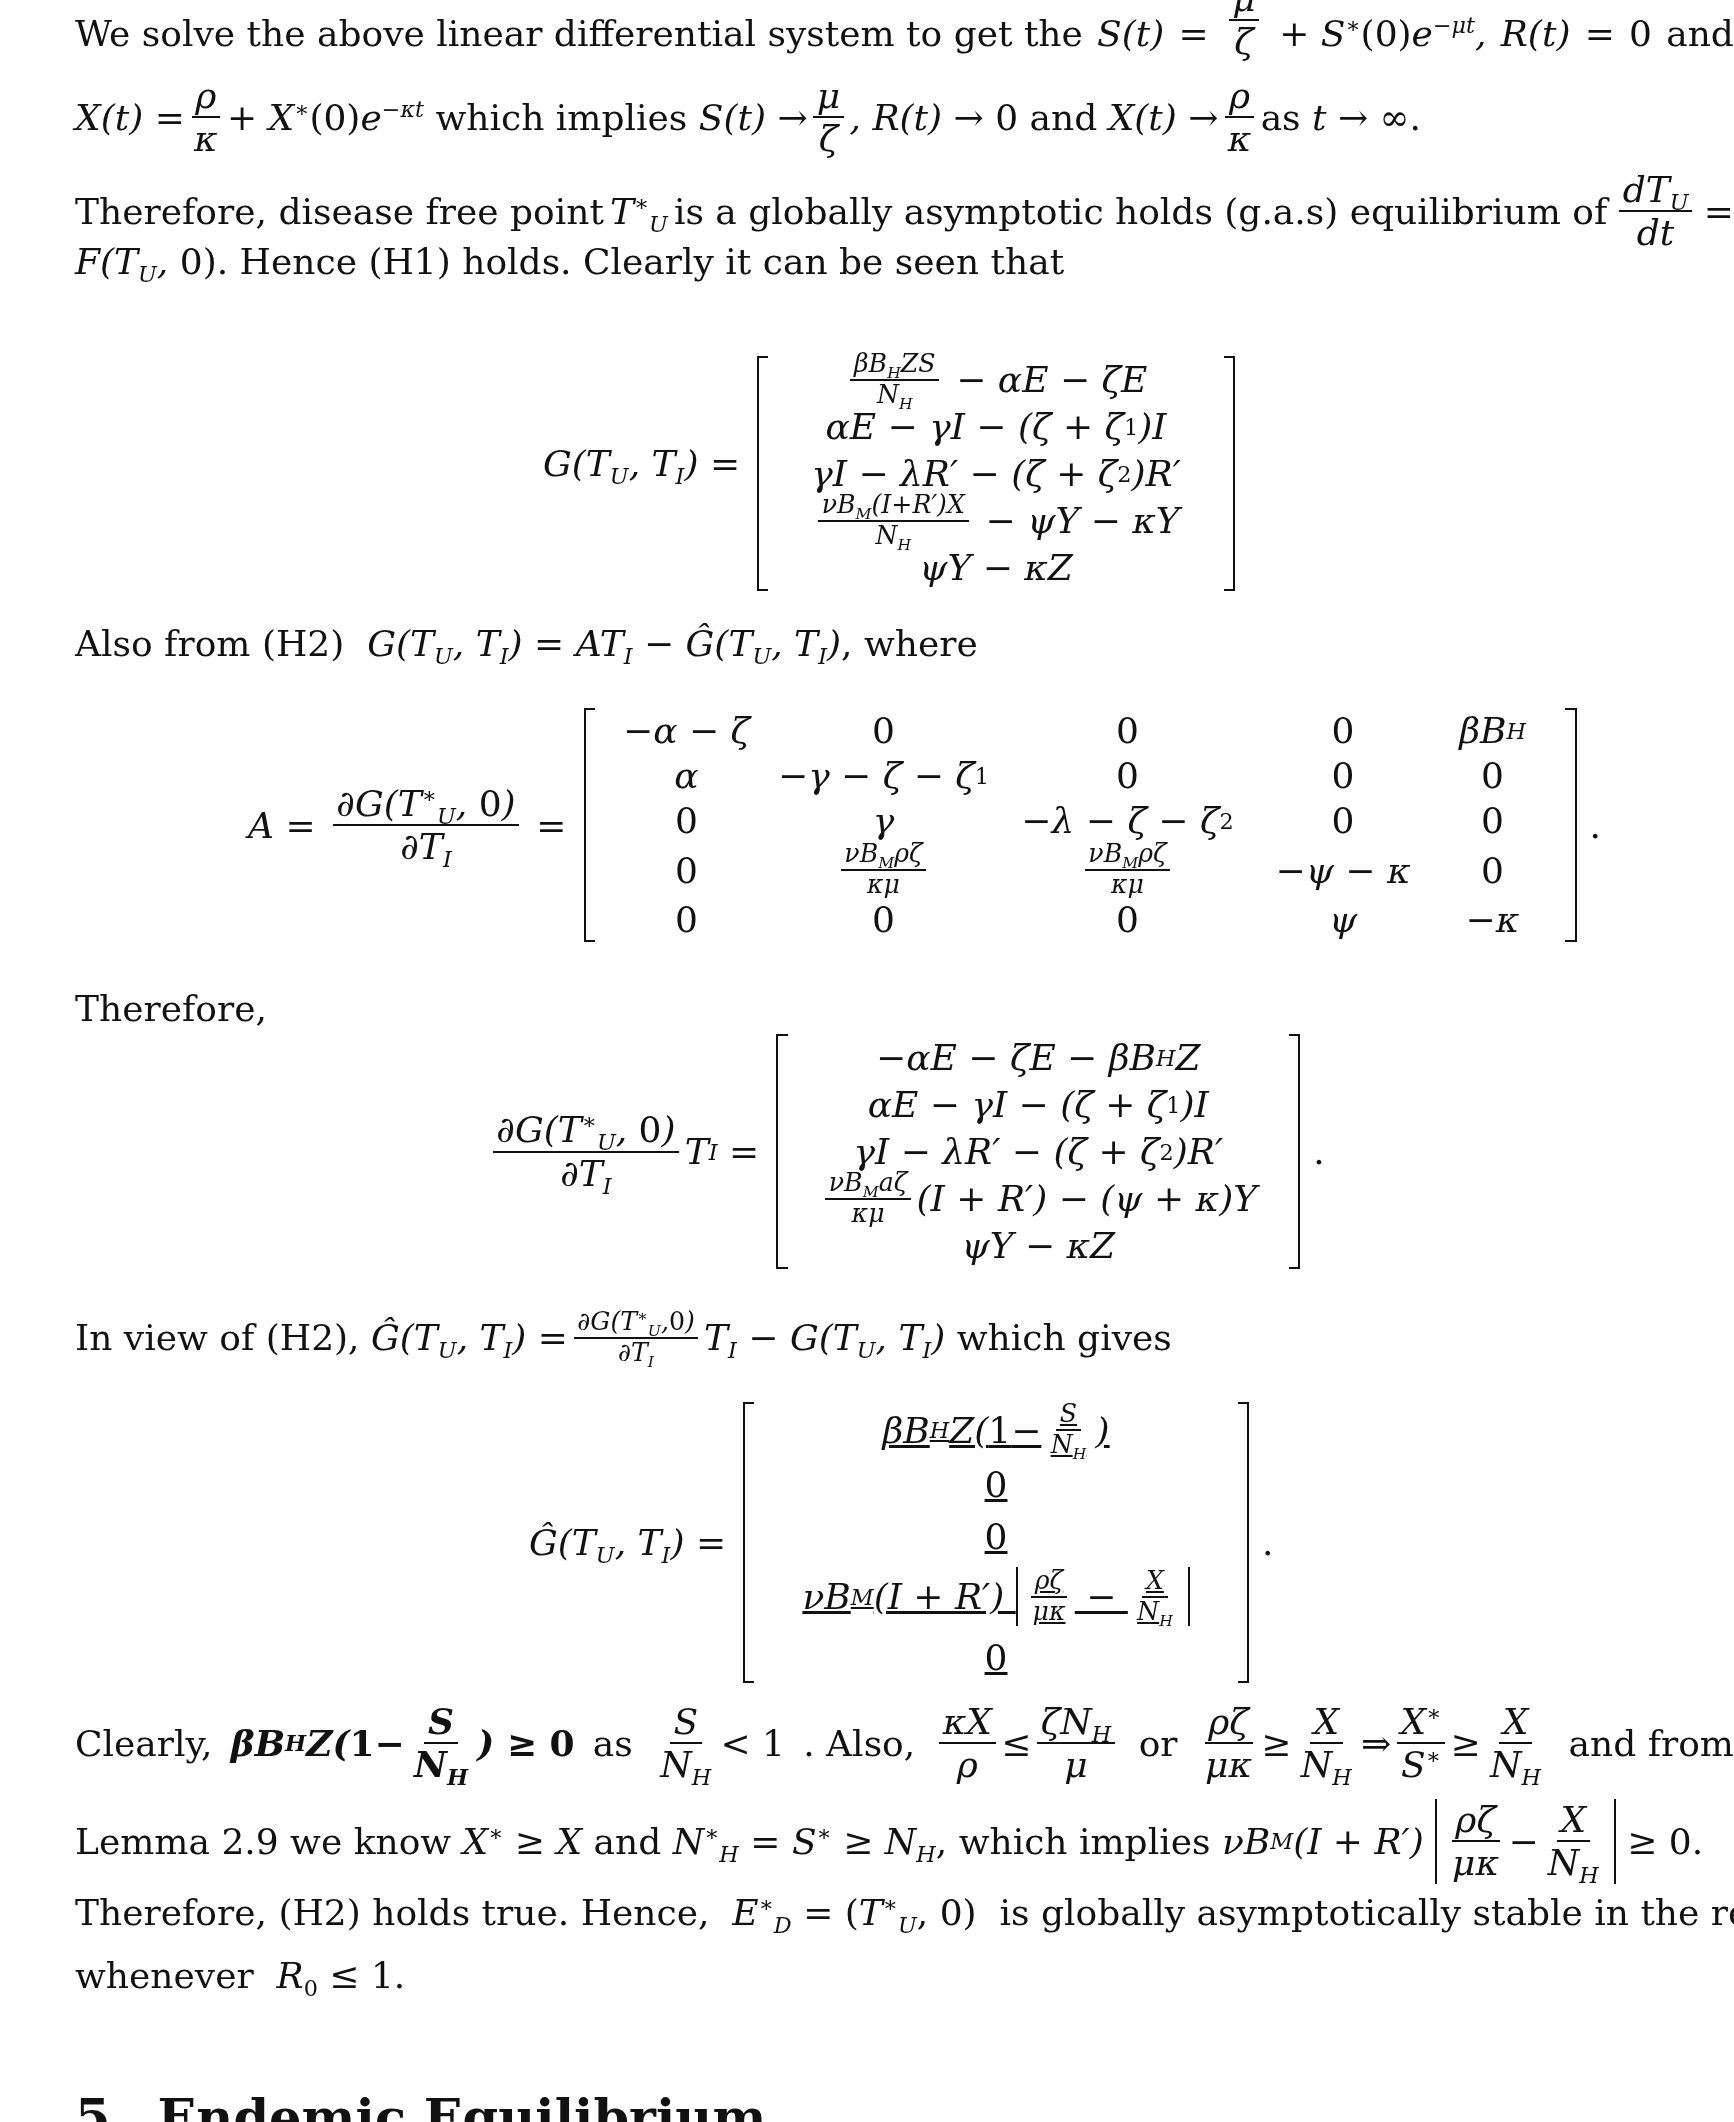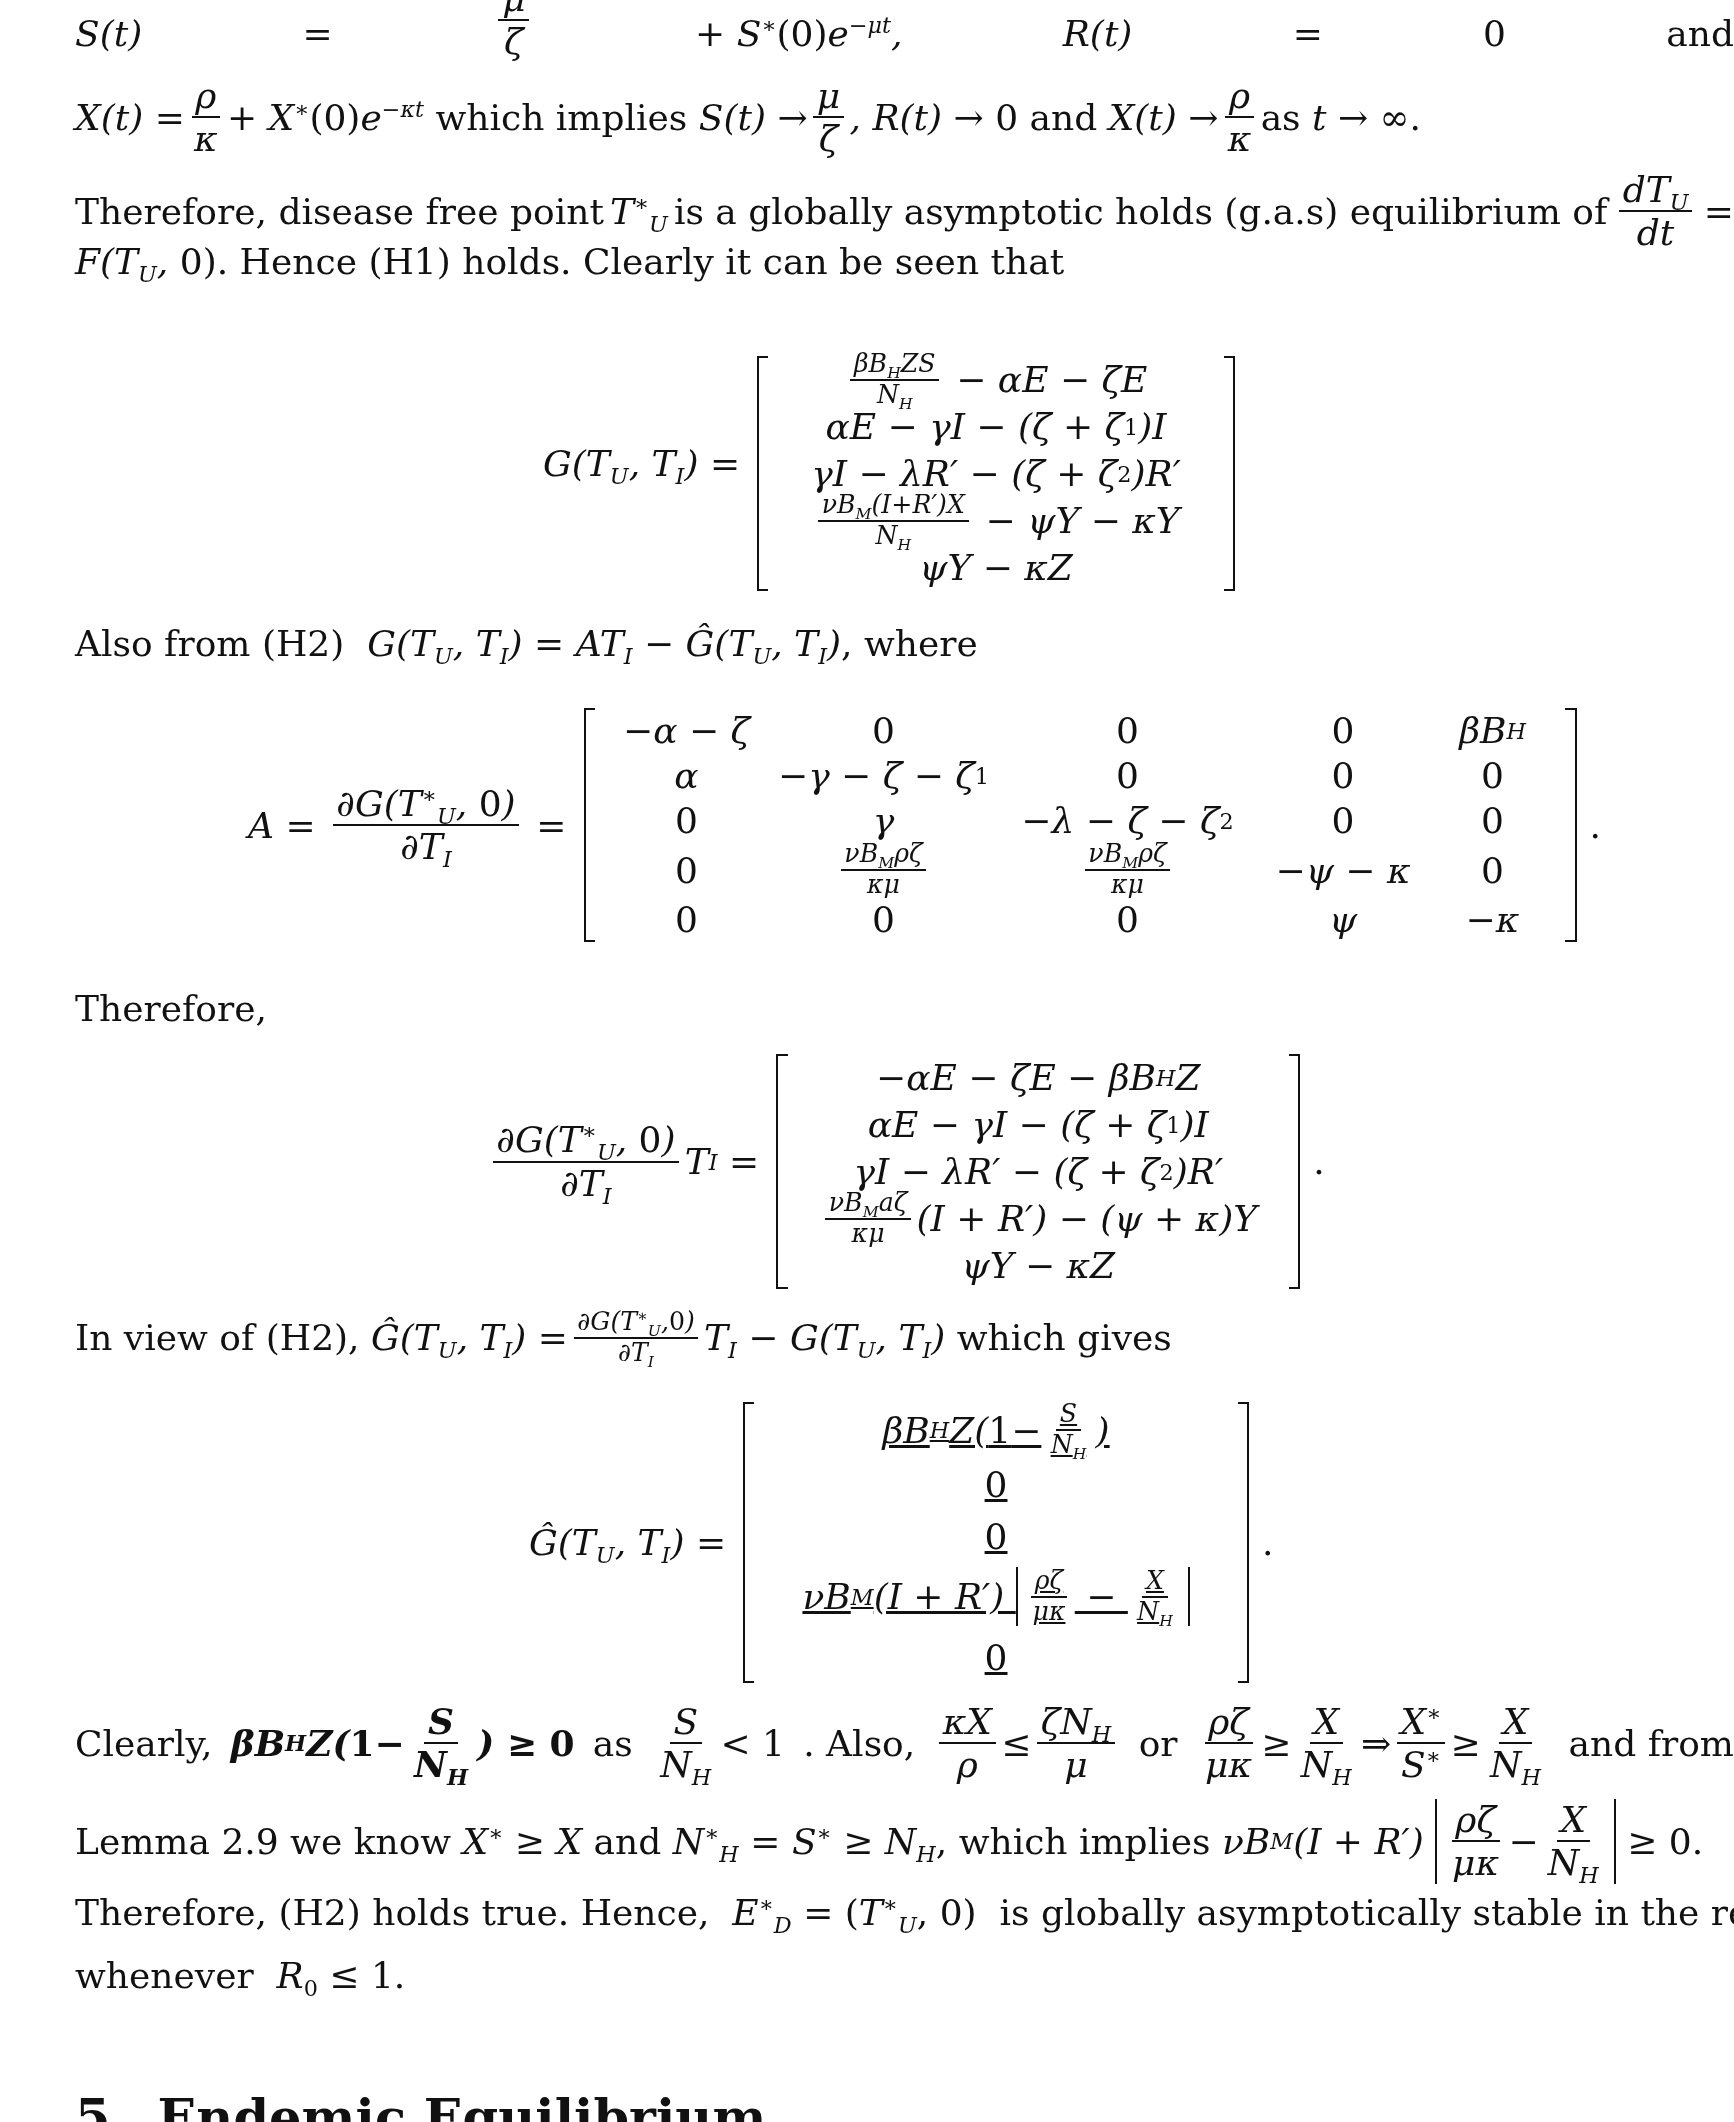--- a/index.html
+++ b/index.html
@@ -27,20 +27,21 @@
   .dot { margin-left:13px; }
   .heading { position:absolute; left:75px; top:2087px; font-size:51px; font-weight:bold; white-space:nowrap; }
   .heading .num { margin-right:47px; }
   .sbr { display:inline-flex; align-items:center; border-left:2.3px solid #111; border-right:2.3px solid #111; padding:0 5.6px; position:relative; }
   .sbr::before, .sbr::after { content:""; position:absolute; left:0; right:0; height:0; }
 </style>
 </head>
 <body>
 
 <div class="line" style="top:5.6px; width:1659px; display:flex; justify-content:space-between; align-items:center;">
+  <span>We solve the above linear differential system to get the</span>
   <span class="m">S(t)</span>
   <span>=</span>
   <span class="frac" style="margin-top:-28px;">
       <span class="num m">μ</span>
       <span class="den m">ζ</span>
     </span>
   <span class="m">+ S<sup>∗</sup><span class="up">(0)</span>e<sup>−μt</sup>,</span>
   <span class="m">R(t)</span>
   <span>=</span>
   <span>0</span>
@@ -187,21 +188,21 @@
 
 <div class="line" style="top:987px;">
   <span>Therefore,</span>
 </div>
 
 <div class="eqblock" style="left:487px; top:1034px;">
   <div class="lhs m" style="display:flex; align-items:center;"><span class="frac">
         <span class="num">∂G(T<sup>∗</sup><sub>U</sub>, <span class="up">0</span>)</span>
         <span class="den">∂T<sub>I</sub></span>
       </span>T<sub>I</sub><span class="up">&nbsp;=</span></div>
-  <div class="bracket" style="width:468px;margin-top:20px;">
+  <div class="bracket" style="width:468px;">
     <div class="col" style="font-style:italic;">
       <div>−αE − ζE − βB<sub>H</sub>Z</div>
       <div>αE − γI − (ζ + ζ<sub class="up">1</sub>)I</div>
       <div>γI − λR′ − (ζ + ζ<sub class="up">2</sub>)R′</div>
       <div><span class="frac sm">
             <span class="num">νB<sub>M</sub>aζ</span>
             <span class="den">κμ</span>
           </span>(I + R′) − (ψ + κ)Y</div>
       <div>ψY − κZ</div>
     </div>

